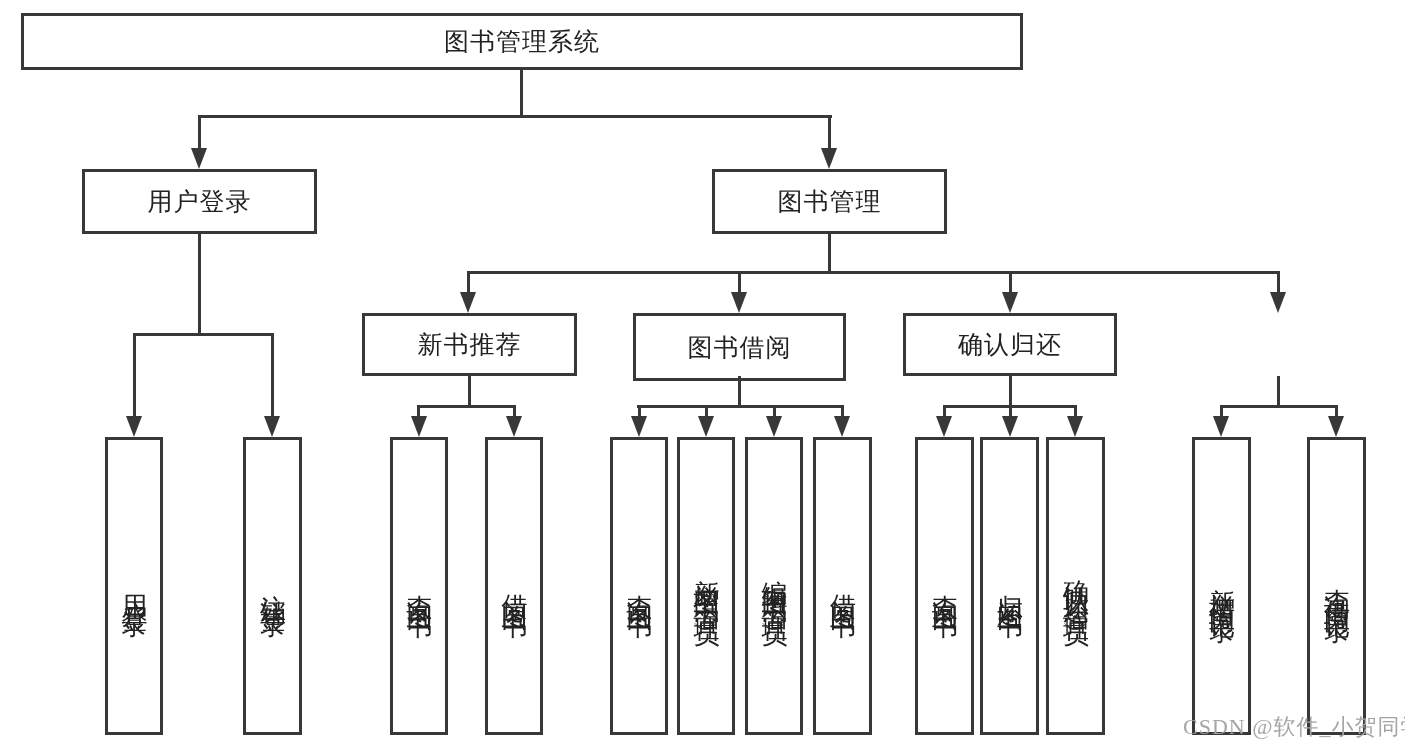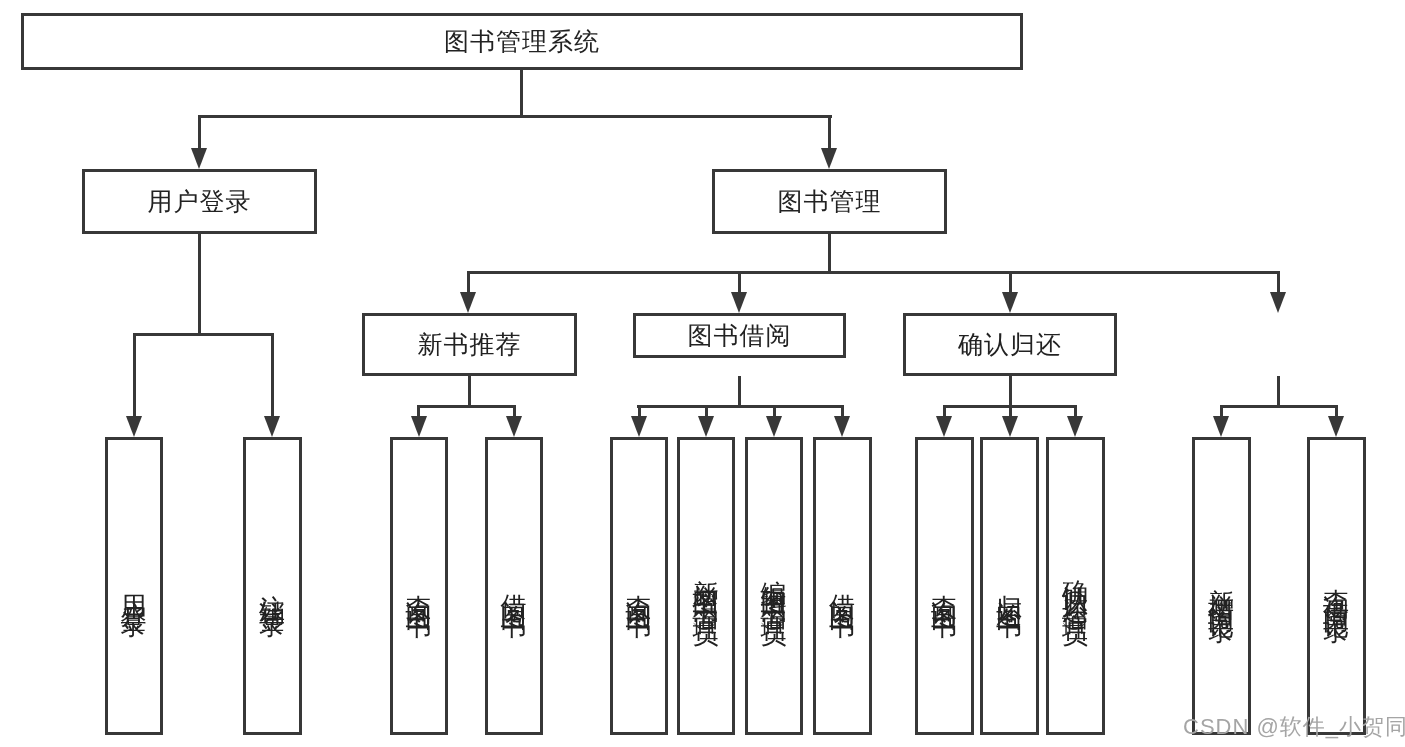--- a/index.html
+++ b/index.html
@@ -6,21 +6,21 @@
     --line:#383838;
     --text:#222222;
     --wm:#a5a5a5;
     --bg:#ffffff;
   }
   html,body{margin:0;padding:0;background:var(--bg);}
   .canvas{
     position:relative;
     width:1405px;height:747px;
     background:var(--bg);
-    font-family:Liberation Sans, sans-serif;
+    font-family:Liberation Serif, serif;
     color:var(--text);
     overflow:hidden;
   }
   .node{
     position:absolute;
     box-sizing:border-box;
     border:3px solid var(--line);
     background:#ffffff;
     display:flex;
     align-items:center;
@@ -68,21 +68,21 @@
   </div>
 
   <div class="node" style="left:362px;top:313px;width:215px;height:63px">
     <span>新书推荐</span>
   </div>
 
   <div class="node" style="left:712px;top:169px;width:235px;height:65px">
     <span>图书管理</span>
   </div>
 
-  <div class="node" style="left:633px;top:313px;width:213px;height:45px">
+  <div class="node" style="left:633px;top:313px;width:213px;height:68px">
     <span>图书借阅</span>
   </div>
 
   <div class="node" style="left:903px;top:313px;width:214px;height:63px">
     <span>确认归还</span>
   </div>
 
 
   <div class="node vert" style="left:105px;top:437px;width:58px;height:298px">
     <span>用户登录</span>

